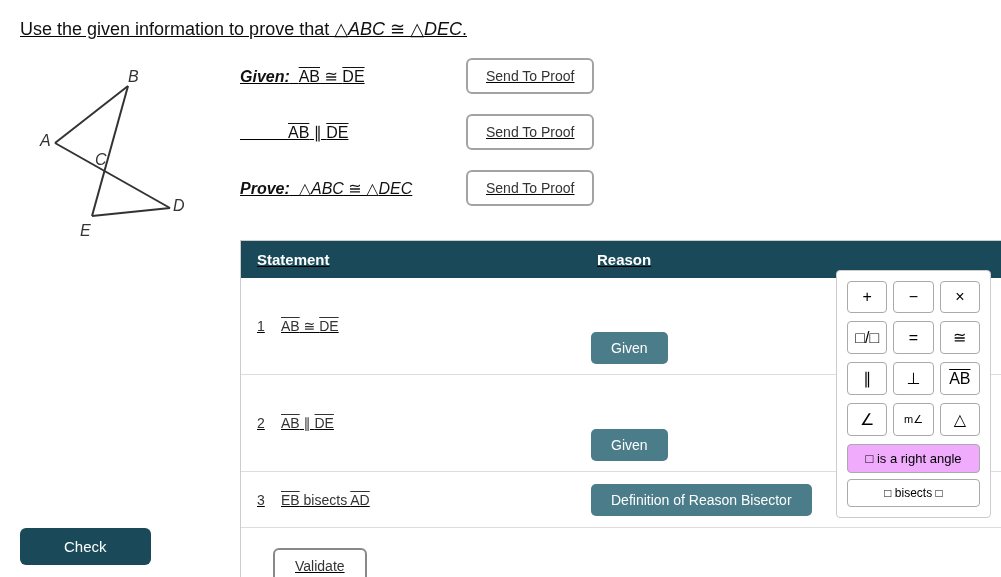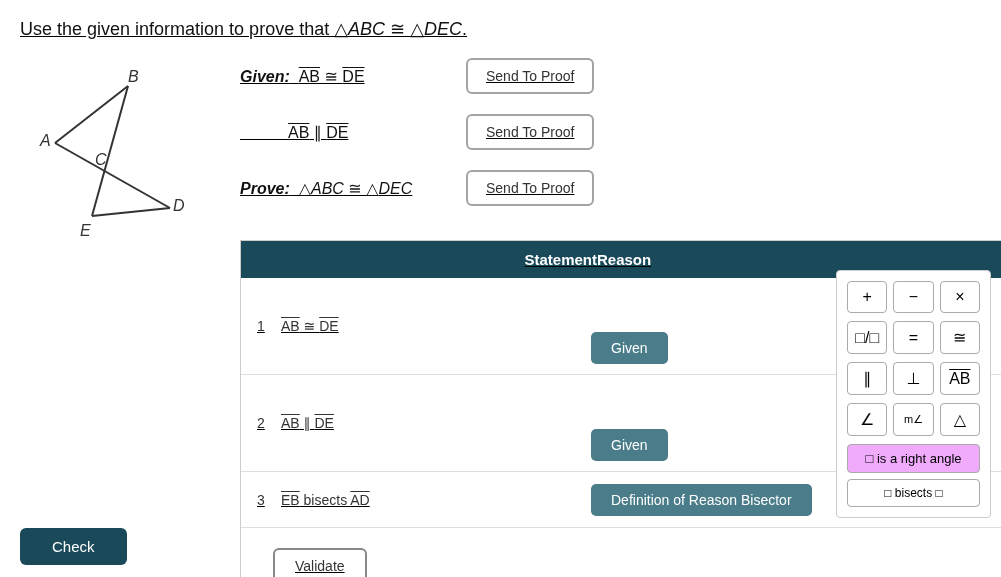--- a/index.html
+++ b/index.html
@@ -75,21 +75,20 @@
     .proof-table-header {
       display: flex;
       background: #1a4a5a;
       color: white;
       padding: 10px 16px;
     }
     .col-statement {
       width: 340px;
       font-size: 15px;
       font-weight: bold;
-      text-align: right;
     }
     .col-reason {
       flex: 1;
       font-size: 15px;
       font-weight: bold;
     }
     .proof-row {
       display: flex;
       align-items: center;
       border-bottom: 1px solid #ddd;
@@ -203,21 +202,21 @@
     }
     
     .check-btn {
       position: absolute;
       bottom: 12px;
       left: 20px;
       background: #1a4a5a;
       color: white;
       border: none;
       border-radius: 6px;
-      padding: 10px 32px;
+      padding: 10px 44px;
       font-size: 15px;
       cursor: pointer;
     }
     
     .diagram svg {
       width: 200px;
       height: 200px;
     }
   </style>
 </head>

